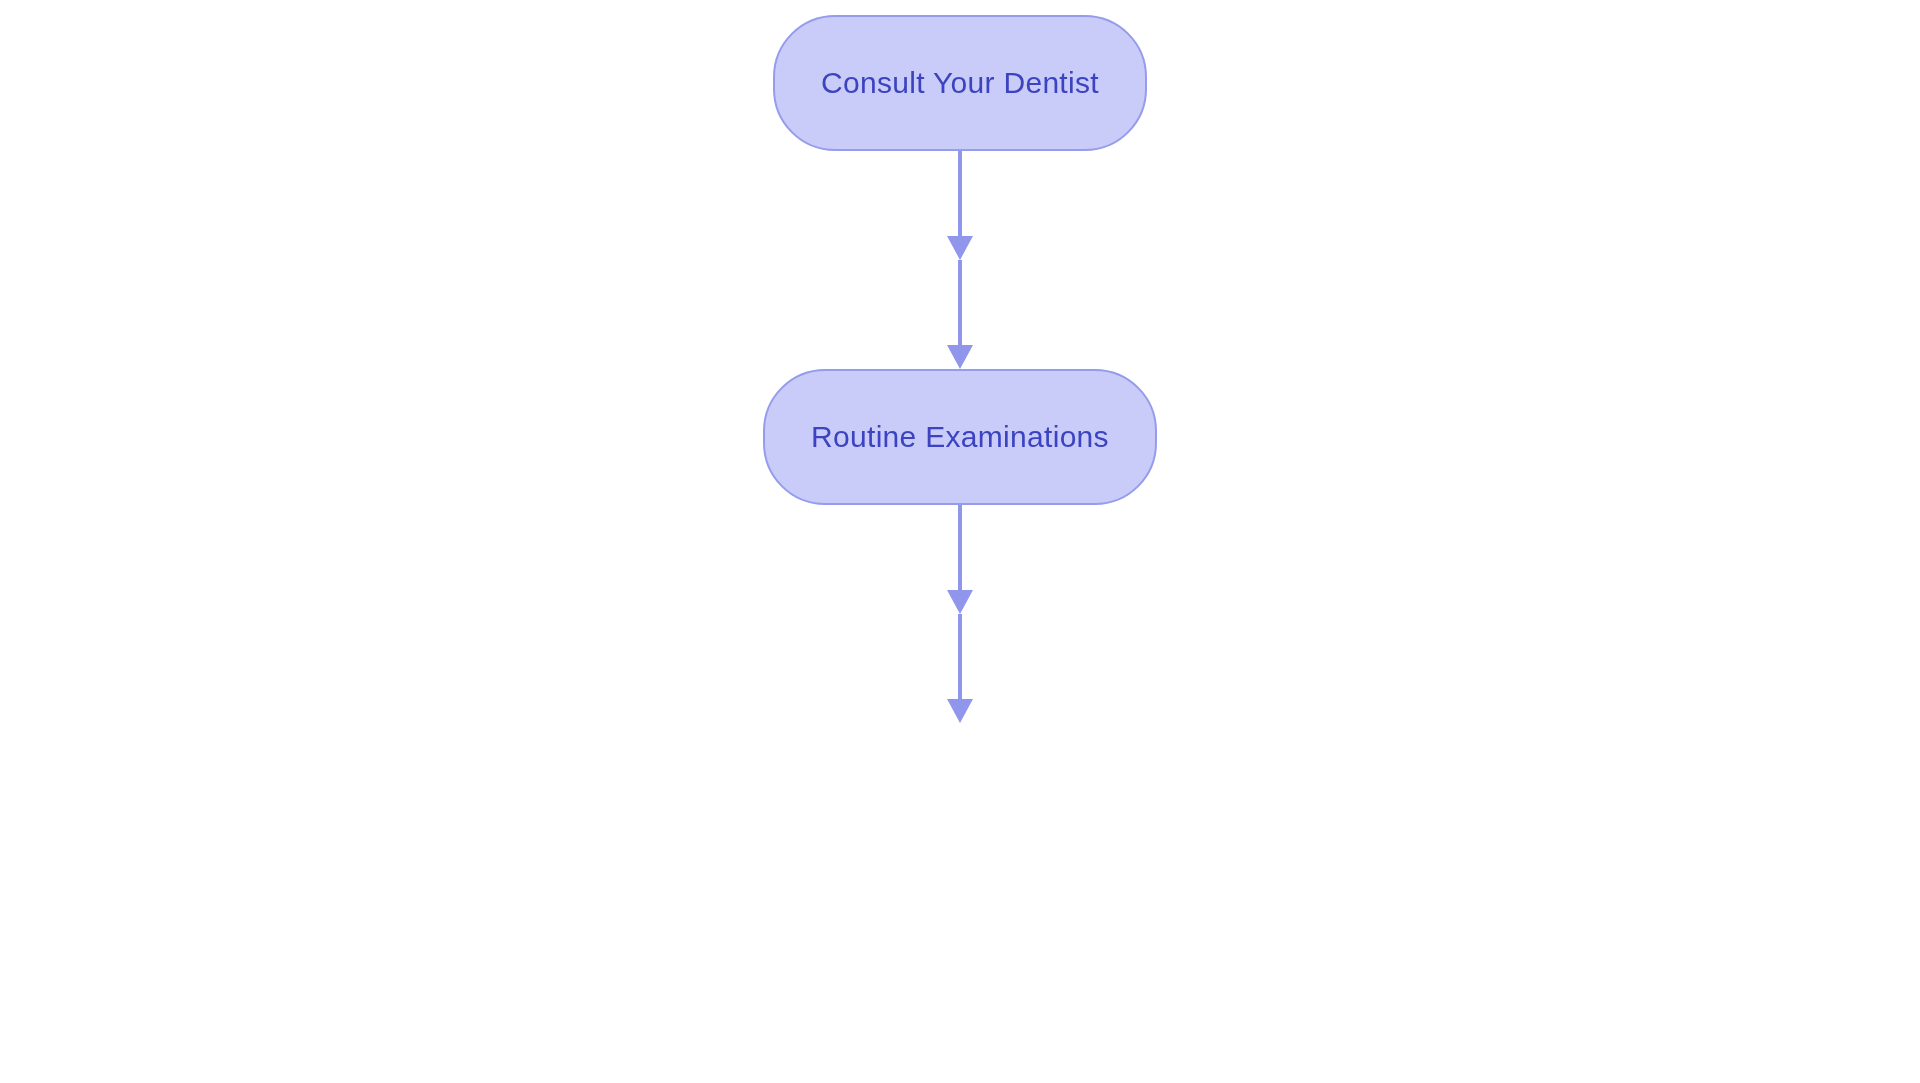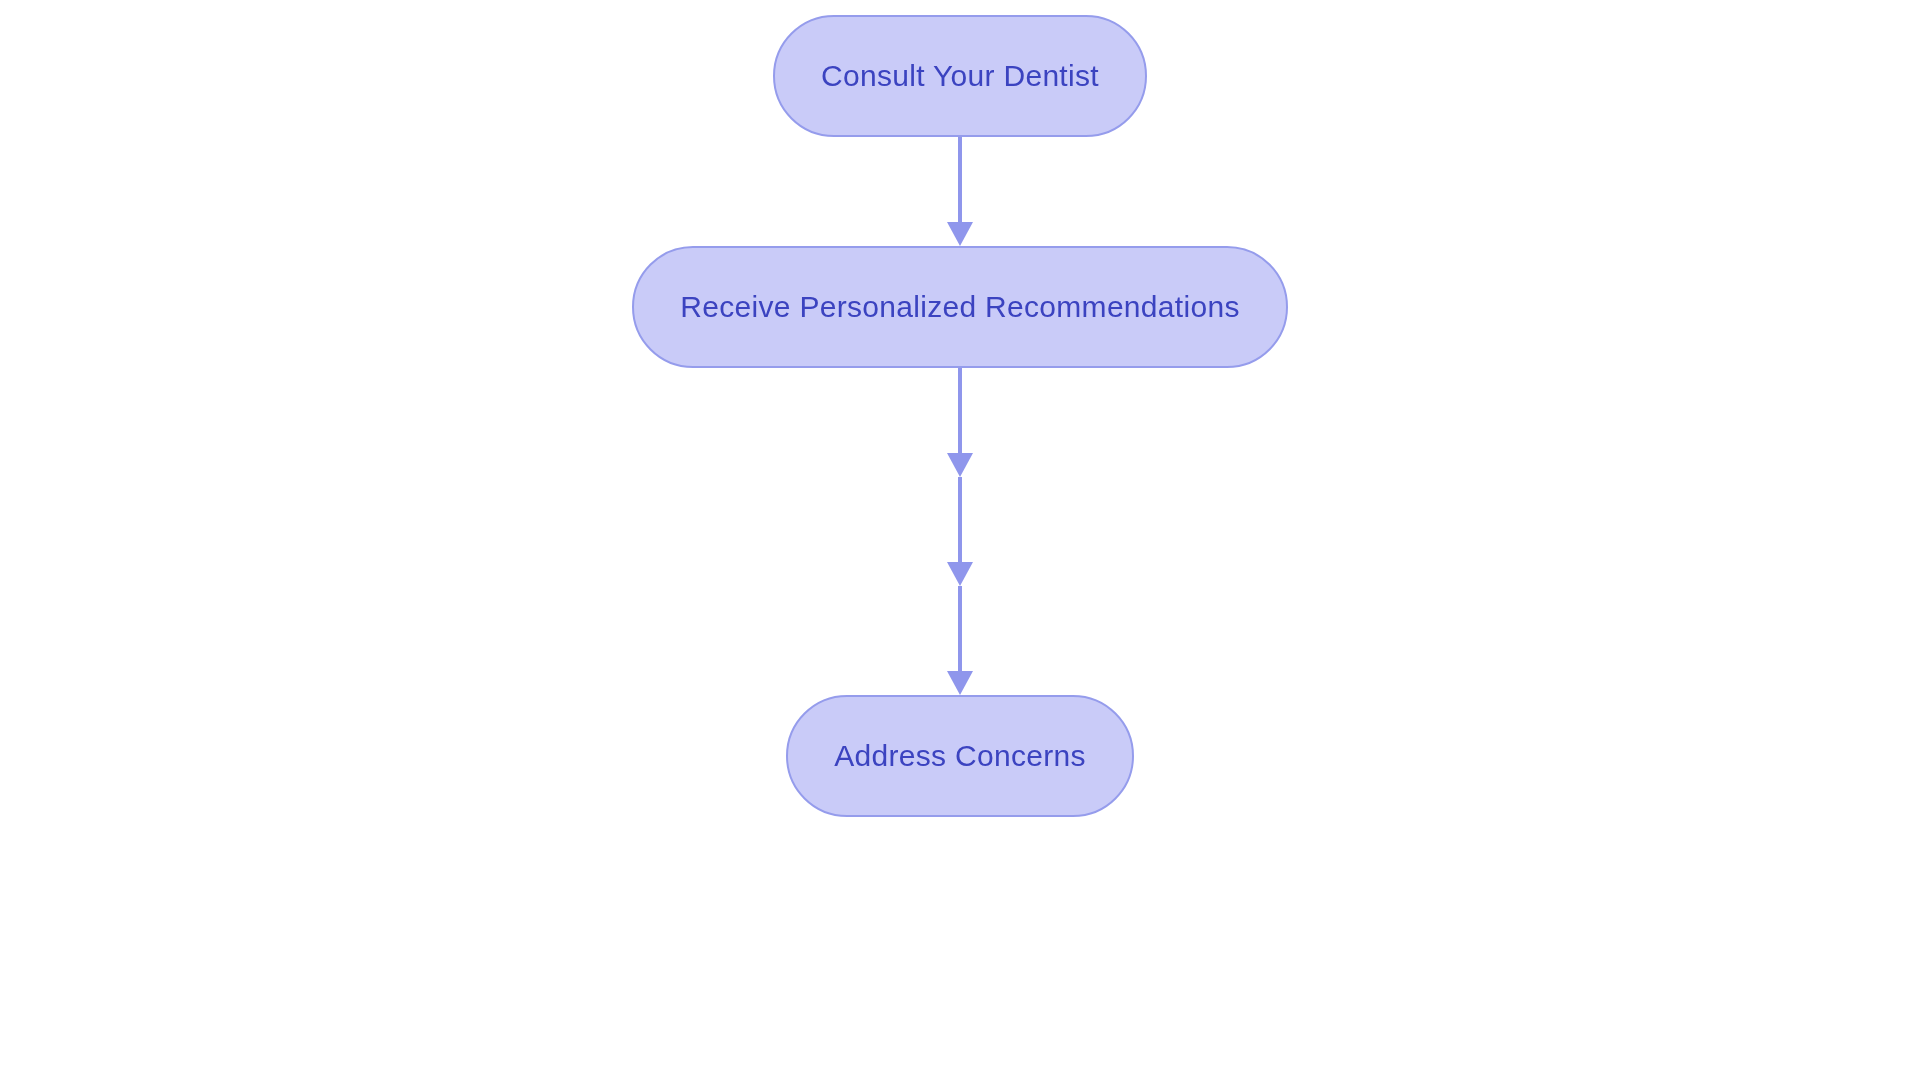--- a/index.html
+++ b/index.html
@@ -16,21 +16,21 @@
     overflow: hidden;
   }
   .flow {
     display: flex;
     flex-direction: column;
     align-items: center;
     padding-top: 15px;
   }
   .node {
     box-sizing: border-box;
-    height: 122px;
+    height: 136px;
     min-width: 330px;
     padding: 12px 46px;
     border-radius: 62px;
     background: var(--node-fill, #c9cbf8);
     border: 2px solid var(--node-border, #959cec);
     color: var(--node-text, #3b43c0);
     display: flex;
     align-items: center;
     justify-content: center;
     font-size: 30px;
@@ -65,39 +65,36 @@
 
     <div class="node">
       <span>Consult Your Dentist</span>
     </div>
 
     <div class="arrow">
       <div class="shaft"></div>
       <div class="head"></div>
     </div>
 
+
+    <div class="arrow">
+      <div class="shaft"></div>
+      <div class="head"></div>
+    </div>
+
     <div class="node">
-      <span>Receive Personalized Recommendations</span>
+      <span>Routine Examinations</span>
     </div>
 
     <div class="arrow">
       <div class="shaft"></div>
       <div class="head"></div>
     </div>
 
 
     <div class="arrow">
       <div class="shaft"></div>
       <div class="head"></div>
     </div>
 
 
-    <div class="arrow">
-      <div class="shaft"></div>
-      <div class="head"></div>
-    </div>
-
-    <div class="node">
-      <span>Address Concerns</span>
-    </div>
-
   </div>
 </div>
 
 </body></html>

